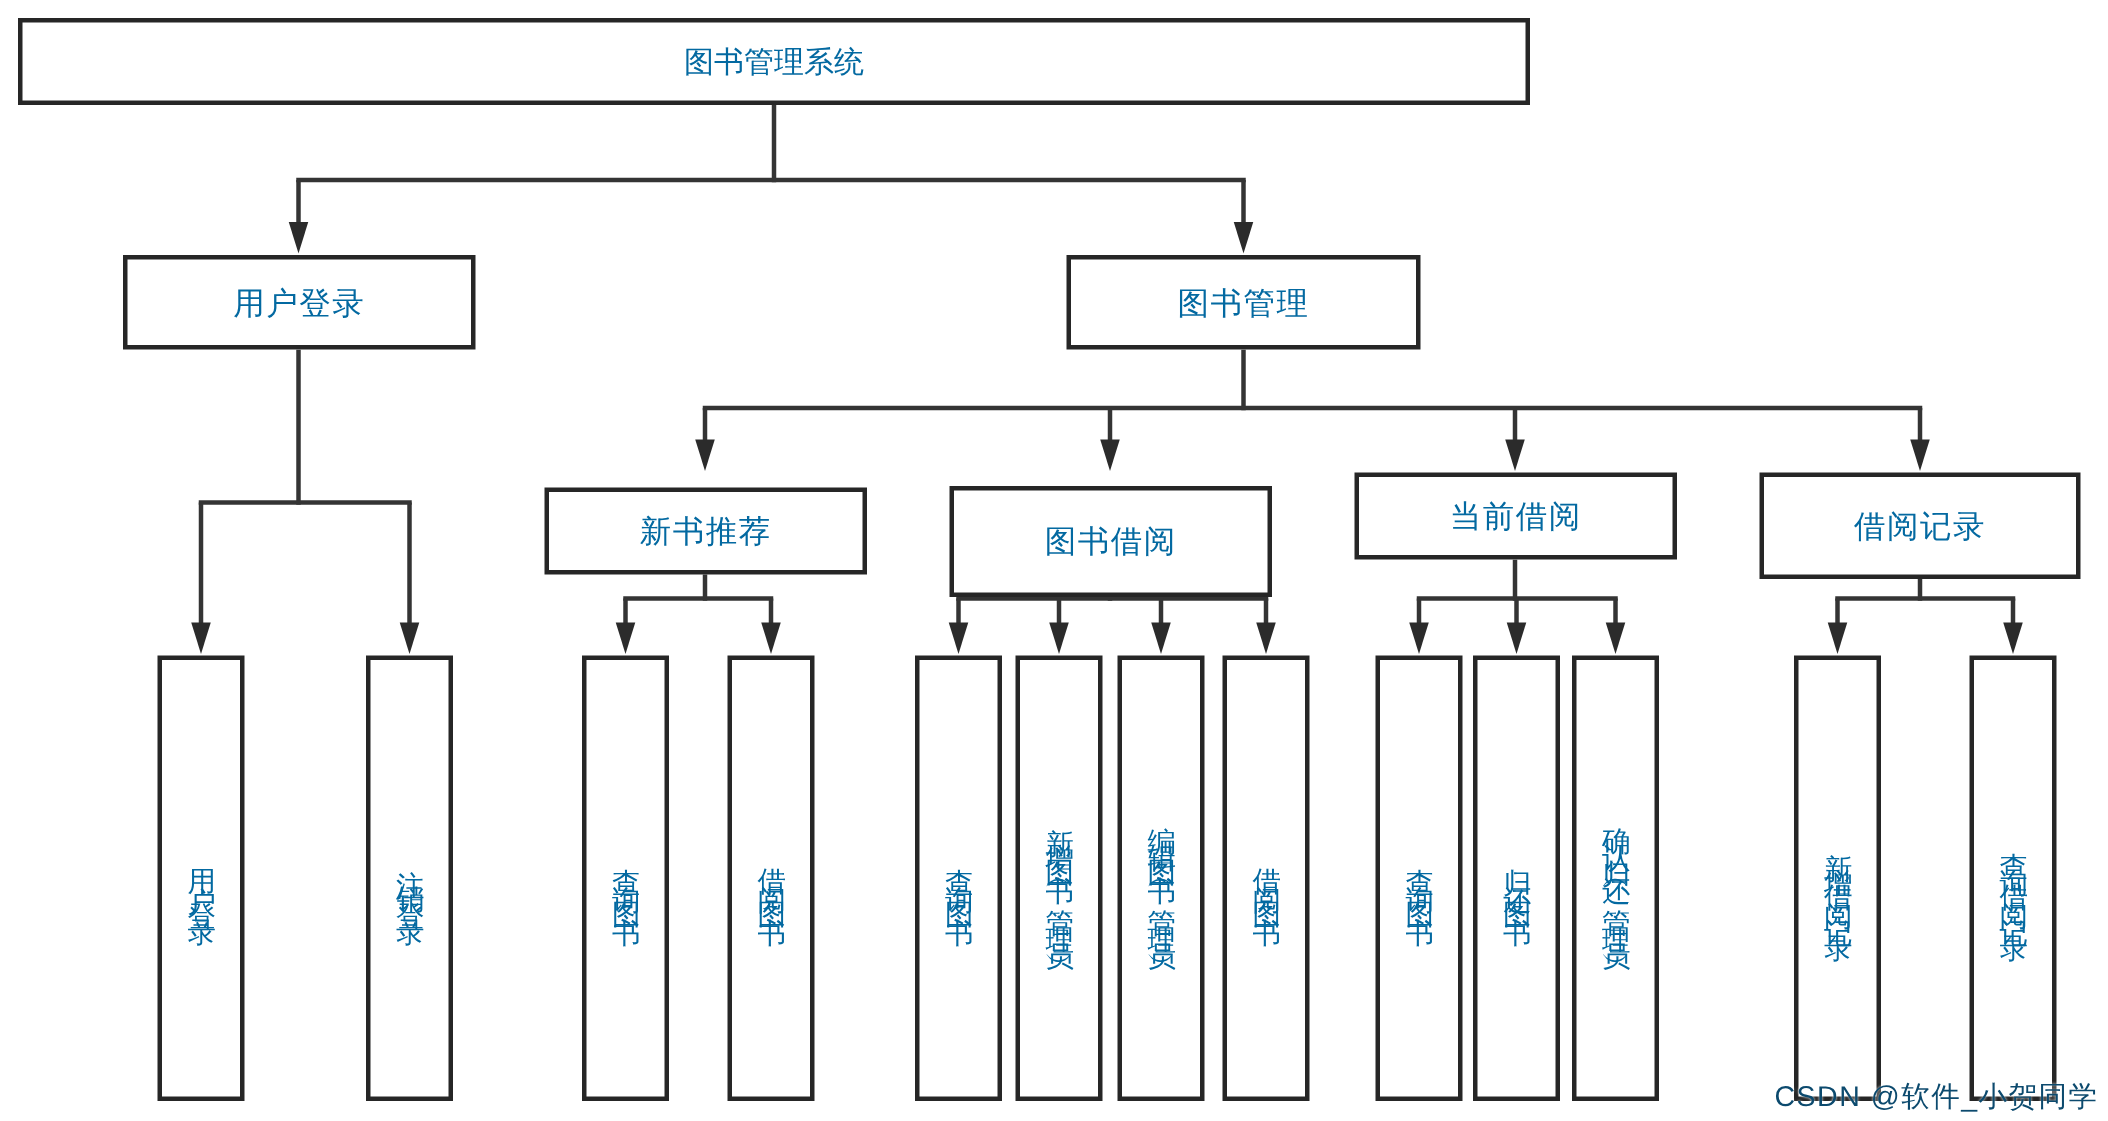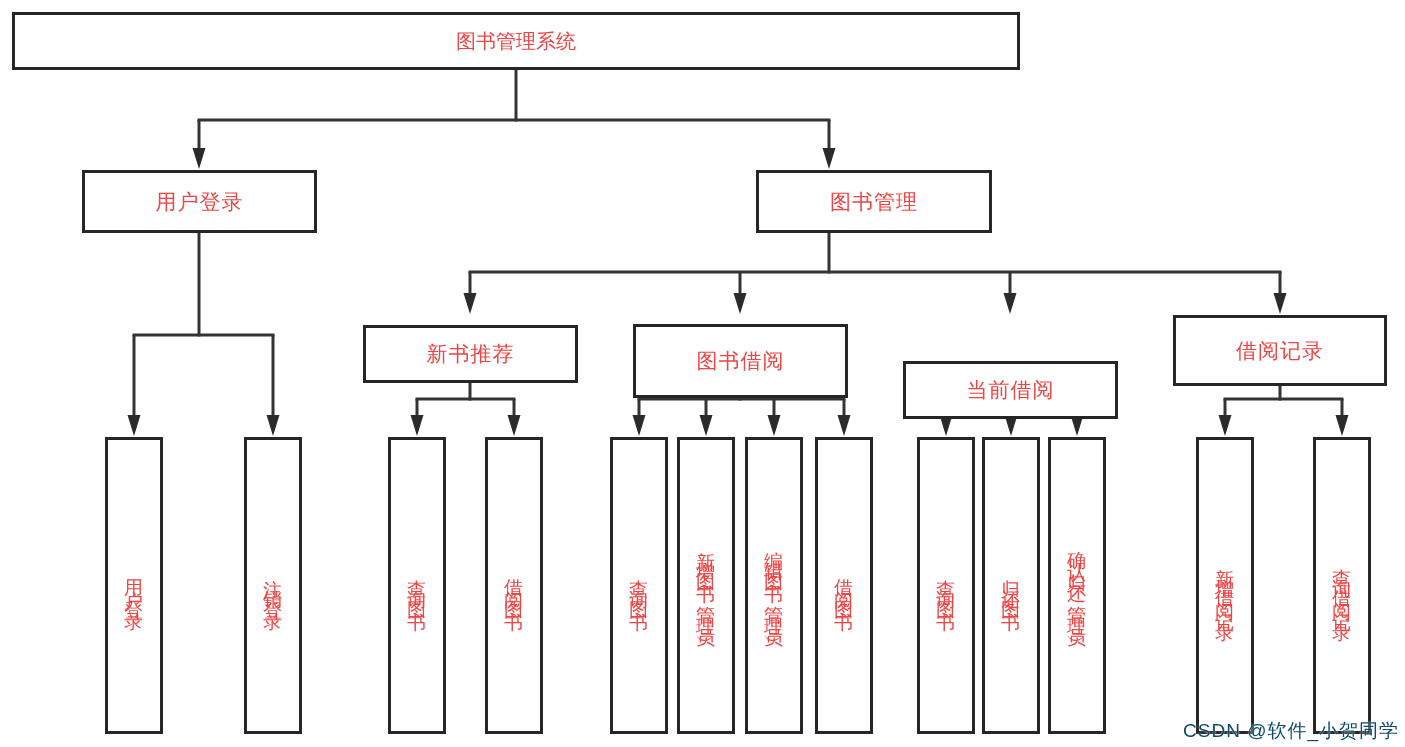--- a/index.html
+++ b/index.html
@@ -18,21 +18,21 @@
   .wires {
     position: absolute;
     left: 0; top: 0;
     width: 1405px; height: 747px;
   }
   .node {
     position: absolute;
     box-sizing: border-box;
     border: 3px solid #262626;
     background: #ffffff;
-    color: #ef4444;
+    color: #0369a1;
     display: flex;
     align-items: center;
     justify-content: center;
     text-align: center;
   }
   .h-node {
     font-size: 21px;
     letter-spacing: 1px;
     font-weight: 500;
   }
@@ -133,31 +133,31 @@
     </g>
   </svg>
 
   <div class="node root-node" style="left:12px; top:12px; width:1008px; height:58px;">
     <span>图书管理系统</span>
   </div>
 
   <div class="node h-node" style="left:82px; top:170px; width:235px; height:63px;">
     <span>用户登录</span>
   </div>
-  <div class="node h-node" style="left:711px; top:170px; width:236px; height:63px;margin-left:45px;">
+  <div class="node h-node" style="left:711px; top:170px; width:236px; height:63px;">
     <span>图书管理</span>
   </div>
 
   <div class="node h-node" style="left:363px; top:325px; width:215px; height:58px;">
     <span>新书推荐</span>
   </div>
   <div class="node h-node" style="left:633px; top:324px; width:215px; height:74px;font-family:Liberation Serif, serif;">
     <span>图书借阅</span>
   </div>
-  <div class="node h-node" style="left:903px; top:315px; width:215px; height:58px;margin-top:46px;">
+  <div class="node h-node" style="left:903px; top:315px; width:215px; height:58px;">
     <span>当前借阅</span>
   </div>
   <div class="node h-node" style="left:1173px; top:315px; width:214px; height:71px;">
     <span>借阅记录</span>
   </div>
 
   <div class="node v-node" style="left:105px; top:437px; width:58px; height:297px;">
     <span class="vtext">用户登录</span>
   </div>
   <div class="node v-node" style="left:244px; top:437px; width:58px; height:297px;">

